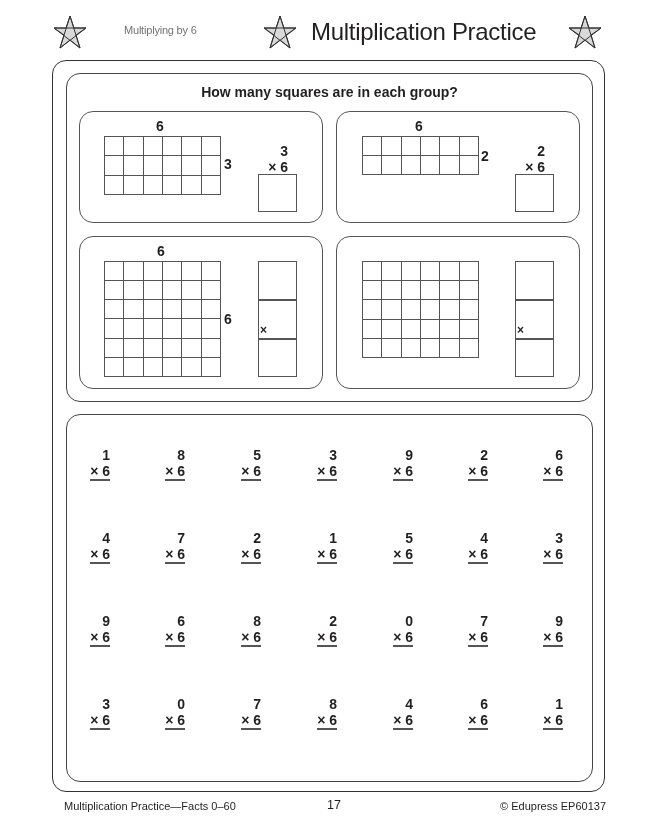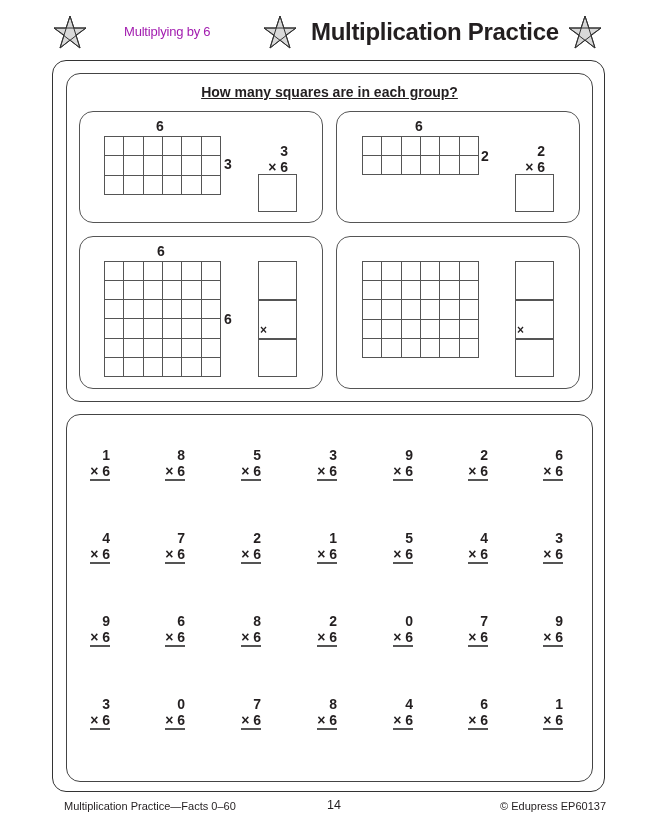--- a/index.html
+++ b/index.html
@@ -1,25 +1,25 @@
 <!DOCTYPE html>
 <html><head>
 <meta charset="utf-8">
 <style>
   html, body { margin:0; padding:0; background:#fff; }
   body { width:646px; height:837px; position:relative; overflow:hidden;
          font-family:"Liberation Sans", sans-serif; color:#231f20; }
   .star { position:absolute; width:36px; height:36px; }
-  .subtitle { position:absolute; left:124px; top:24px; font-size:13px; color:#a21caf; letter-spacing:-0.2px; }
-  .title { position:absolute; left:311px; top:18px; font-size:24px; font-weight:bold; letter-spacing:-0.3px; }
+  .subtitle { position:absolute; left:124px; top:24px; font-size:11px; color:#737373; letter-spacing:-0.2px; }
+  .title { position:absolute; left:311px; top:18px; font-size:24px; font-weight:normal; letter-spacing:-0.3px; }
   .frame { position:absolute; left:52px; top:60px; width:553px; height:732px;
            border:1.5px solid #333; border-radius:14px; box-sizing:border-box; }
   .box { position:absolute; border:1.5px solid #444; border-radius:14px; box-sizing:border-box; }
   .question { position:absolute; left:66px; top:84px; width:527px; text-align:center;
-              font-weight:bold; font-size:14px;text-decoration:underline; }
+              font-weight:bold; font-size:14px; }
   .panel { position:absolute; border:1.5px solid #555; border-radius:14px; box-sizing:border-box; }
   .grid { position:absolute; display:grid; border-top:1.5px solid #555; border-left:1.5px solid #555; box-sizing:border-box; }
   .grid .cell { border-right:1.5px solid #555; border-bottom:1.5px solid #555; box-sizing:border-box; }
   .lbl { position:absolute; font-weight:bold; font-size:14px; }
   .ansbox { position:absolute; border:1.5px solid #555; box-sizing:border-box; background:#fff; }
   .prob { position:absolute; width:30px; text-align:right; font-weight:bold; font-size:14px; line-height:16px; }
   .prob .bot { border-bottom:2px solid #555; display:inline-block; padding:0 0 0 0; }
   .footer { position:absolute; top:800px; font-size:11px; color:#231f20; }
 </style>
 </head>
@@ -208,14 +208,14 @@
     <div class="prob" style="left: 80px; top: 696px;"><div>3</div><div class="bot">× 6</div></div>
     <div class="prob" style="left: 155px; top: 696px;"><div>0</div><div class="bot">× 6</div></div>
     <div class="prob" style="left: 231px; top: 696px;"><div>7</div><div class="bot">× 6</div></div>
     <div class="prob" style="left: 307px; top: 696px;"><div>8</div><div class="bot">× 6</div></div>
     <div class="prob" style="left: 383px; top: 696px;"><div>4</div><div class="bot">× 6</div></div>
     <div class="prob" style="left: 458px; top: 696px;"><div>6</div><div class="bot">× 6</div></div>
     <div class="prob" style="left: 533px; top: 696px;"><div>1</div><div class="bot">× 6</div></div>
   </div>
 
 <div class="footer" style="left:64px;">Multiplication Practice—Facts 0–60</div>
-<div class="footer" style="left:327px;font-size:12.5px;top:798px;">14</div>
+<div class="footer" style="left:327px;font-size:12.5px;top:798px;">17</div>
 <div class="footer" style="right:40px;">© Edupress EP60137</div>
 
 </body></html>

